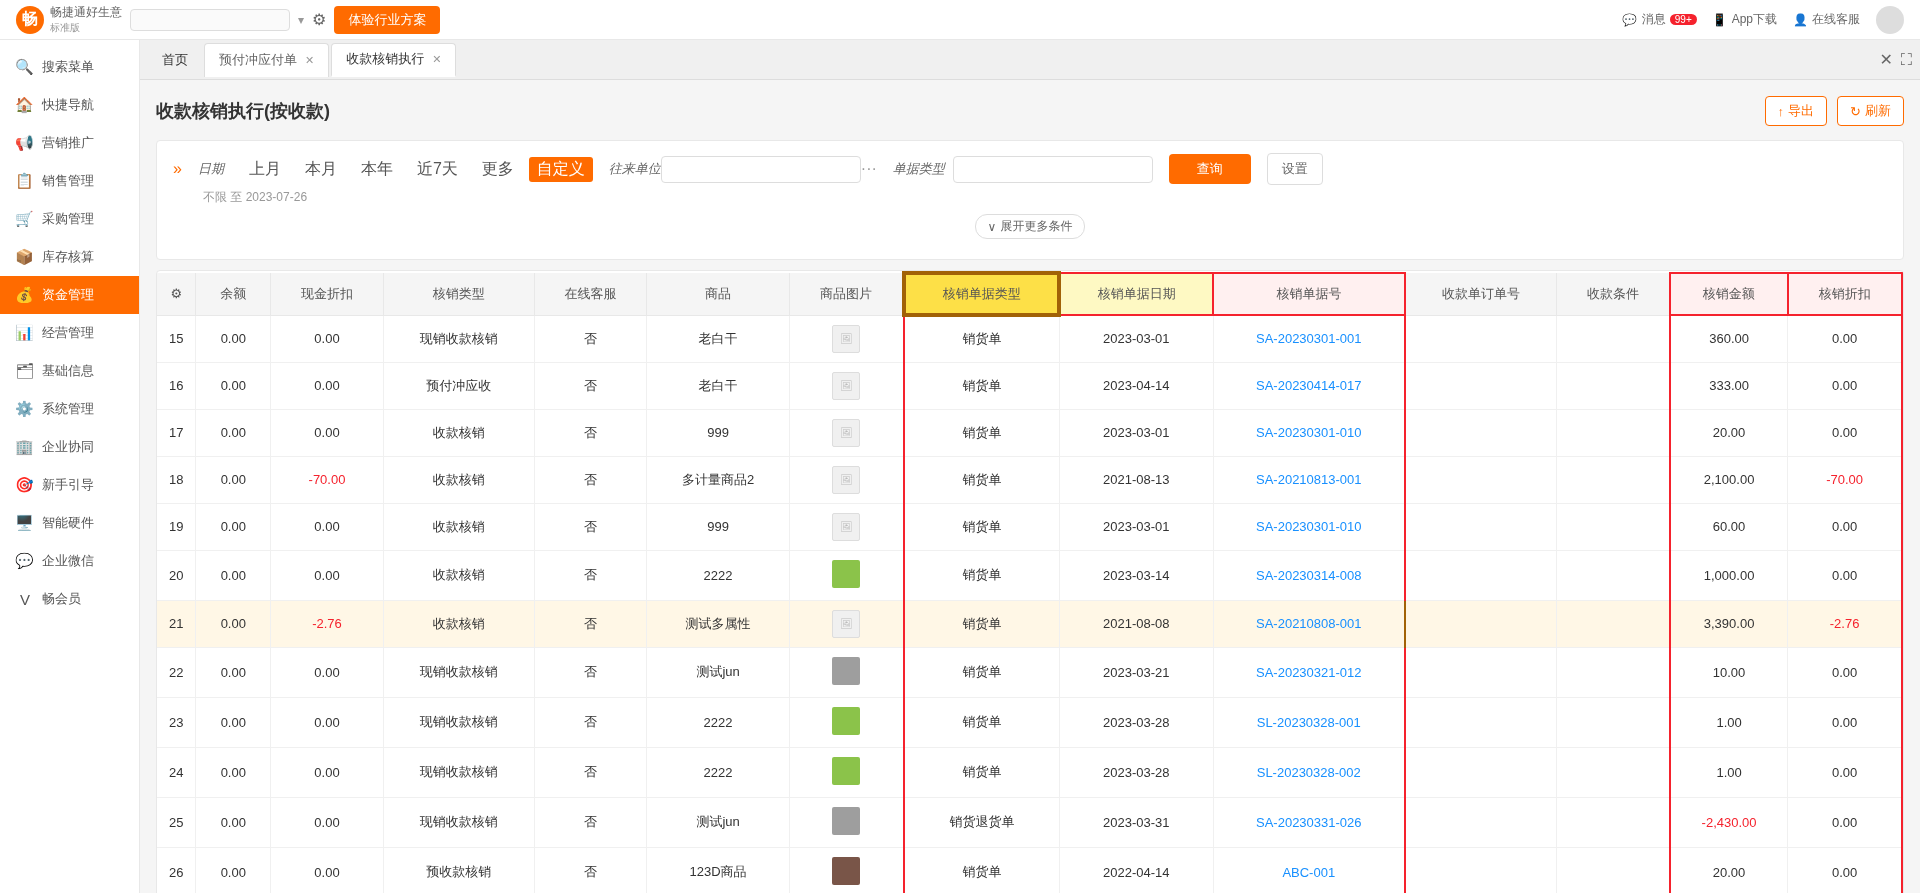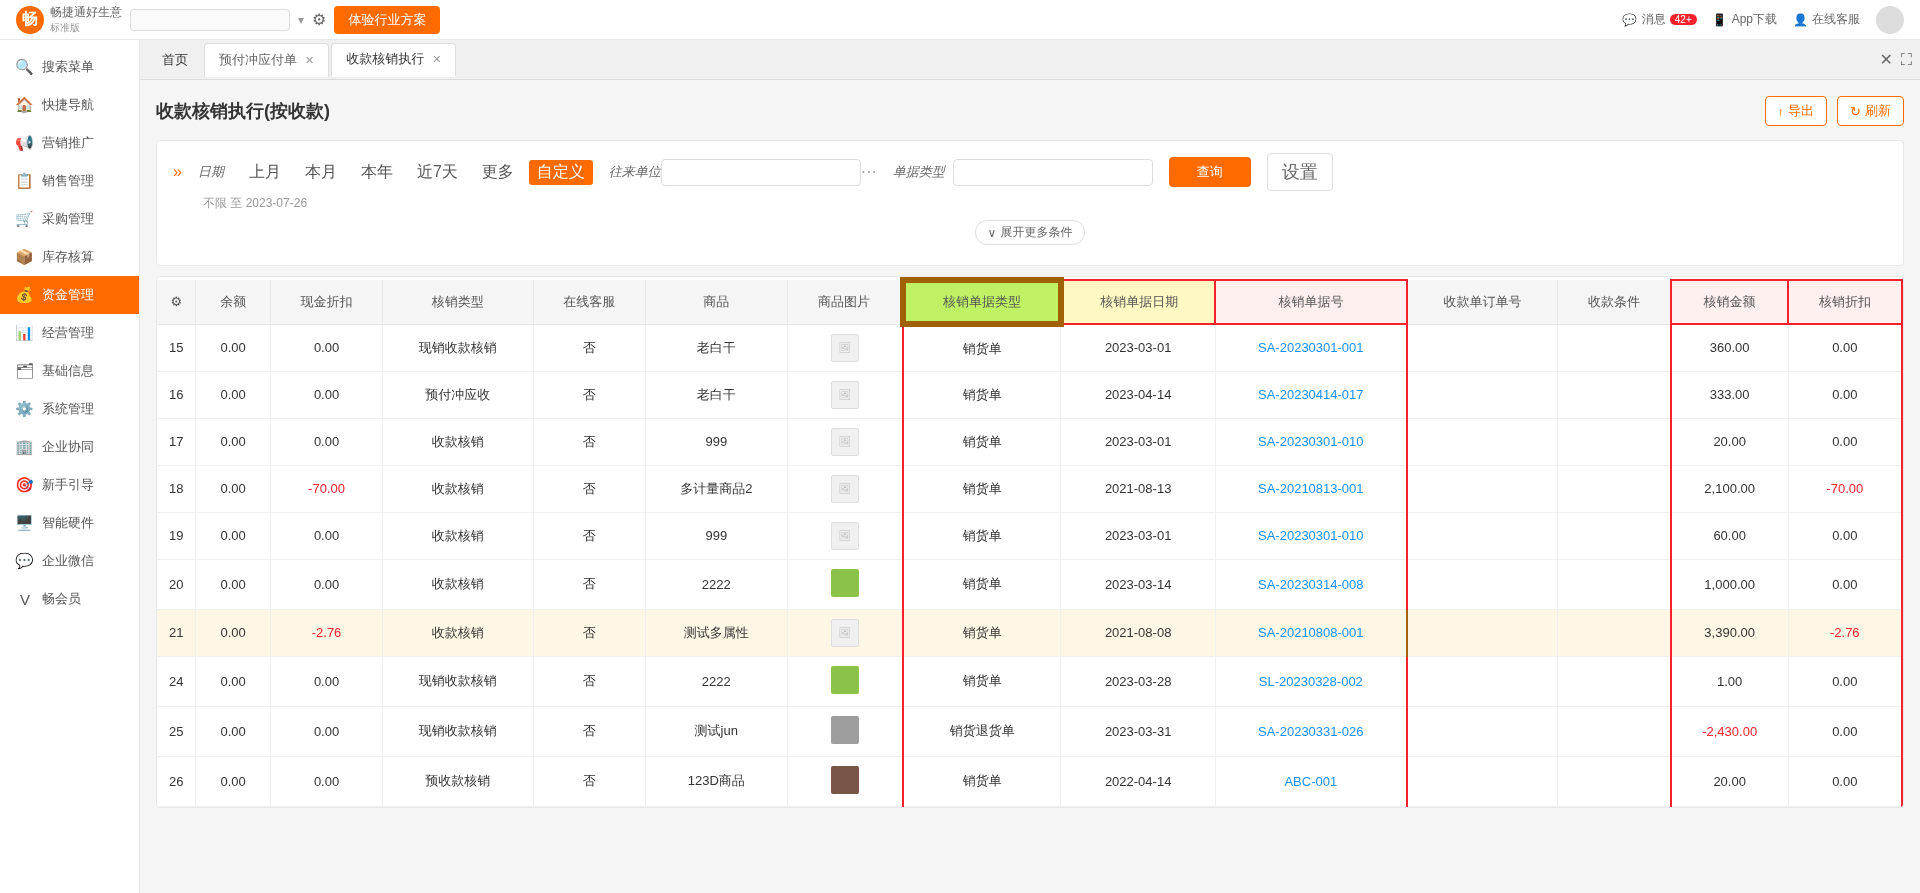--- a/index.html
+++ b/index.html
@@ -61,21 +61,21 @@
     .filter-bar { background: white; border: 1px solid #e8e8e8; border-radius: 4px; padding: 12px 16px; margin-bottom: 10px; }
     .filter-row { display: flex; align-items: center; gap: 16px; flex-wrap: wrap; }
     .filter-label { color: #666; font-size: 13px; white-space: nowrap; font-style: italic; }
     .filter-date-options { display: flex; gap: 6px; align-items: center; }
     .filter-date-btn { padding: 2px 8px; border-radius: 3px; border: 1px solid transparent; font-size: 16px; cursor: pointer; color: #555; }
     .filter-date-btn.custom { background: #ff6b00; color: white; border: none; border-radius: 3px; padding: 2px 8px; }
     .filter-input { border: 1px solid #ddd; border-radius: 4px; padding: 5px 10px; font-size: 13px; width: 200px; color: #999; }
     .filter-select { border: 1px solid #ddd; border-radius: 4px; padding: 5px 10px; font-size: 13px; width: 200px; color: #999; appearance: none; background: white; }
     .filter-dots { color: #999; font-size: 16px; cursor: pointer; }
     .btn-query { background: #ff6b00; color: white; border: none; border-radius: 4px; padding: 6px 28px; font-size: 13px; cursor: pointer; }
-    .btn-setting { border: 1px solid #ddd; color: #666; background: white; border-radius: 4px; padding: 6px 14px; font-size: 18px; cursor: pointer; }
+    .btn-setting { border: 1px solid #ddd; color: #666; background: white; border-radius: 4px; padding: 6px 14px; font-size: 13px; cursor: pointer; }
     .filter-expand { display: flex; align-items: center; justify-content: center; margin: 8px 0; }
     .expand-btn { display: flex; align-items: center; gap: 4px; color: #666; font-size: 12px; cursor: pointer; border: 1px solid #ddd; border-radius: 12px; padding: 3px 12px; background: white; }
 
     
     .table-wrapper { background: white; border: 1px solid #e8e8e8; border-radius: 4px; overflow: auto; }
     table { width: 100%; border-collapse: collapse; font-size: 13px; }
     thead tr { background: #f5f5f5; }
     th { padding: 10px 12px; text-align: center; color: #555; font-weight: 500; border-bottom: 1px solid #e8e8e8; white-space: nowrap; border-right: 1px solid #e8e8e8; }
     th:last-child { border-right: none; }
     td { padding: 9px 12px; text-align: center; border-bottom: 1px solid #f0f0f0; border-right: 1px solid #f0f0f0; white-space: nowrap; }
@@ -108,21 +108,21 @@
     </div>
     <input class="top-bar-input" type="text" style="">
     <span class="top-bar-chevron">▾</span>
     <span class="top-bar-gear">⚙</span>
     <button class="btn-trial">体验行业方案</button>
   </div>
   <div class="top-bar-right">
     <div class="top-bar-right-item">
       <span>💬</span>
       <span>消息</span>
-      <span class="badge-red">42+</span>
+      <span class="badge-red">99+</span>
     </div>
     <div class="top-bar-right-item">
       <span>📱</span>
       <span>App下载</span>
     </div>
     <div class="top-bar-right-item">
       <span>👤</span>
       <span>在线客服</span>
     </div>
     <div class="top-bar-avatar"></div>
@@ -270,21 +270,21 @@
         <table>
           <thead>
             <tr>
               <th class="settings-col">⚙</th>
               <th>余额</th>
               <th>现金折扣</th>
               <th>核销类型</th>
               <th>在线客服</th>
               <th>商品</th>
               <th>商品图片</th>
-              <th style="border:6px solid #a16207;background:#bef264;">核销单据类型</th>
+              <th style="border:4px solid #a16207;background:#fde047;">核销单据类型</th>
               <th style="border:2px solid #f5222d;background:#fef9c3;margin-top:48px;">核销单据日期</th>
               <th style="border:2px solid #f5222d;background:#fff0f0;">核销单据号</th>
               <th>收款单订单号</th>
               <th>收款条件</th>
               <th style="border:2px solid #f5222d;background:#fff0f0;">核销金额</th>
               <th style="border:2px solid #f5222d;background:#fff0f0;">核销折扣</th>
             </tr>
           </thead>
           <tbody id="table-body">
           <tr>
@@ -393,20 +393,52 @@
       <td style="text-align:center;"><div class="img-placeholder">🖼</div></td>
       <td style="border-left:2px solid #f5222d;border-right:1px solid #f0f0f0;">销货单</td>
       <td style="border-right:1px solid #f0f0f0;">2021-08-08</td>
       <td style="border-right:2px solid #a16207;"><a class="link-text">SA-20210808-001</a></td>
       <td></td>
       <td></td>
       <td class="" style="border-left:2px solid #f5222d;">3,390.00</td>
       <td class="negative" style="border-right:2px solid #f5222d;">-2.76</td>
     </tr>
               <tr>
+      <td>22</td>
+      <td>0.00</td>
+      <td class="">0.00</td>
+      <td>现销收款核销</td>
+      <td>否</td>
+      <td>测试jun</td>
+      <td style="text-align:center;"><div class="img-gray"></div></td>
+      <td style="border-left:2px solid #f5222d;border-right:1px solid #f0f0f0;">销货单</td>
+      <td style="border-right:1px solid #f0f0f0;">2023-03-21</td>
+      <td style="border-right:2px solid #f5222d;"><a class="link-text">SA-20230321-012</a></td>
+      <td></td>
+      <td></td>
+      <td class="" style="border-left:2px solid #f5222d;">10.00</td>
+      <td class="" style="border-right:2px solid #f5222d;">0.00</td>
+    </tr>
+              <tr>
+      <td>23</td>
+      <td>0.00</td>
+      <td class="">0.00</td>
+      <td>现销收款核销</td>
+      <td>否</td>
+      <td>2222</td>
+      <td style="text-align:center;"><div class="img-colored"></div></td>
+      <td style="border-left:2px solid #f5222d;border-right:1px solid #f0f0f0;">销货单</td>
+      <td style="border-right:1px solid #f0f0f0;">2023-03-28</td>
+      <td style="border-right:2px solid #f5222d;"><a class="link-text">SL-20230328-001</a></td>
+      <td></td>
+      <td></td>
+      <td class="" style="border-left:2px solid #f5222d;">1.00</td>
+      <td class="" style="border-right:2px solid #f5222d;">0.00</td>
+    </tr>
+              <tr>
       <td>24</td>
       <td>0.00</td>
       <td class="">0.00</td>
       <td>现销收款核销</td>
       <td>否</td>
       <td>2222</td>
       <td style="text-align:center;"><div class="img-colored"></div></td>
       <td style="border-left:2px solid #f5222d;border-right:1px solid #f0f0f0;">销货单</td>
       <td style="border-right:1px solid #f0f0f0;">2023-03-28</td>
       <td style="border-right:2px solid #f5222d;"><a class="link-text">SL-20230328-002</a></td>

